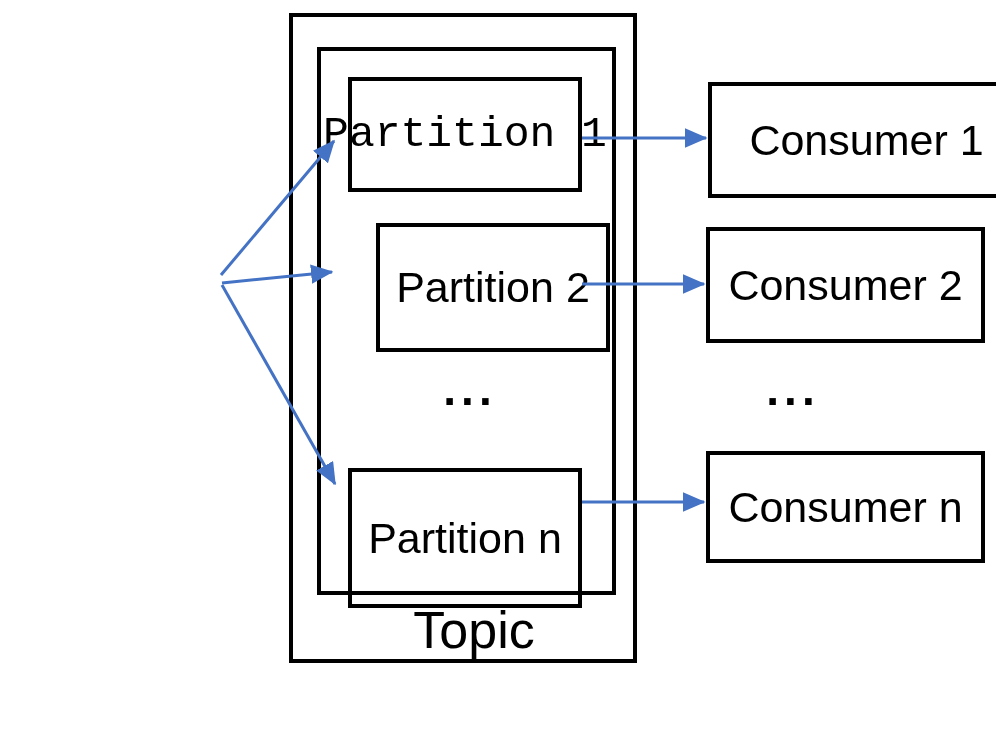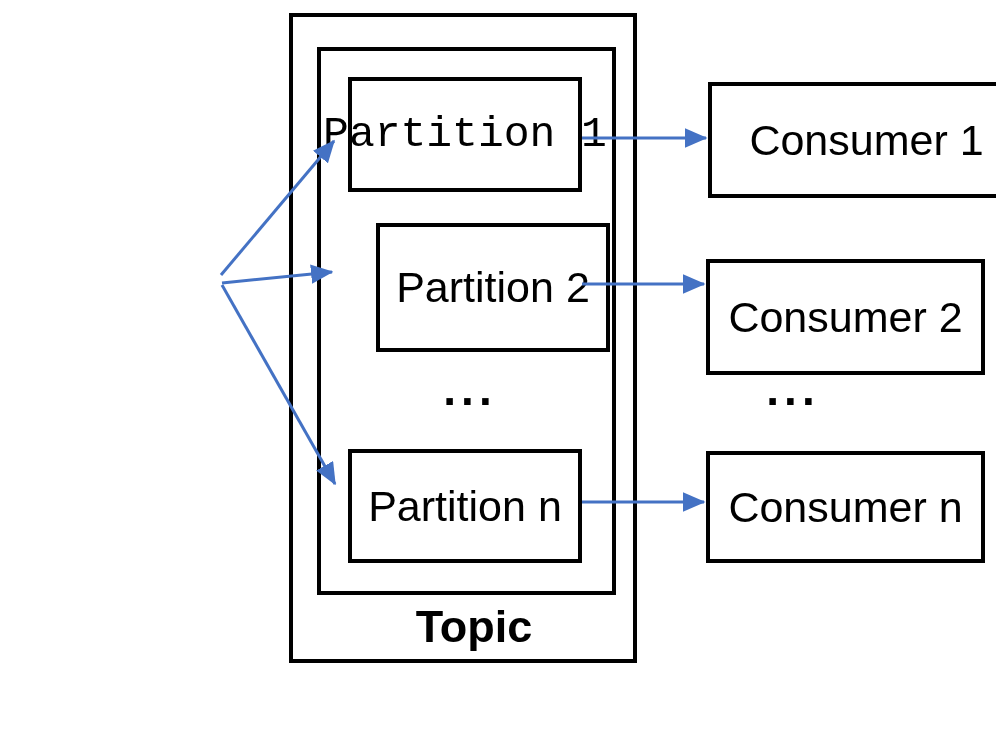--- a/index.html
+++ b/index.html
@@ -28,22 +28,22 @@
     justify-content: center;
   }
   .labelbox .lbl {
     font-size: 43px;
     line-height: 1;
     white-space: nowrap;
   }
   .caption {
     position: absolute;
     transform: translateX(-50%);
-    font-size: 45px;
-    font-weight: 700;
+    font-size: 52px;
+    font-weight: 400;
     line-height: 1;
     white-space: nowrap;
   }
   .ellipsis {
     position: absolute;
     transform: translateX(-50%);
     font-size: 46px;
     font-weight: 700;
     letter-spacing: 5px;
     line-height: 1;
@@ -74,32 +74,32 @@
   <div class="box labelbox" style="left:348px; top:77px; width:234px; height:115px;font-family:Liberation Mono, monospace;">
     <span class="lbl">Partition 1</span>
   </div>
 
   <div class="box labelbox" style="left:348px; top:223px; width:234px; height:129px;margin-left:28px;">
     <span class="lbl">Partition 2</span>
   </div>
 
   <div class="ellipsis" style="left:470px; top:366px;">...</div>
 
-  <div class="box labelbox" style="left:348px; top:449px; width:234px; height:114px;">
+  <div class="box labelbox" style="left:348px; top:468px; width:234px; height:140px;">
     <span class="lbl">Partition n</span>
   </div>
 
   <div class="caption" style="left:474px; top:604px;">Topic</div>
 
 
   <div class="box labelbox" style="left:708px; top:82px; width:317px; height:116px;">
     <span class="lbl">Consumer 1</span>
   </div>
 
-  <div class="box labelbox" style="left:706px; top:227px; width:279px; height:116px;margin-top:32px;">
+  <div class="box labelbox" style="left:706px; top:227px; width:279px; height:116px;">
     <span class="lbl">Consumer 2</span>
   </div>
 
   <div class="ellipsis" style="left:793px; top:366px;">...</div>
 
   <div class="box labelbox" style="left:706px; top:451px; width:279px; height:112px;">
     <span class="lbl">Consumer n</span>
   </div>
 
   <svg class="arrow-layer" width="996" height="742" viewBox="0 0 996 742">

